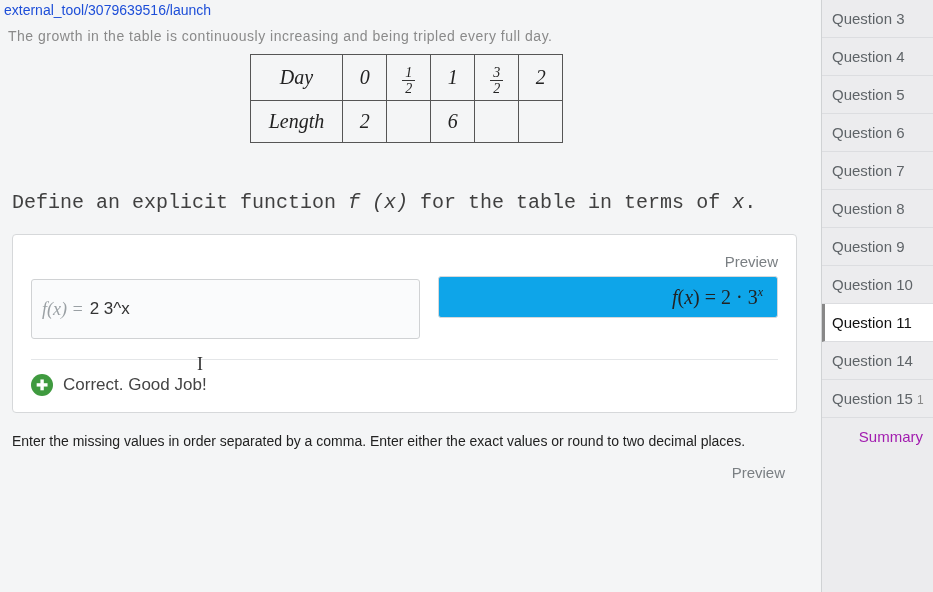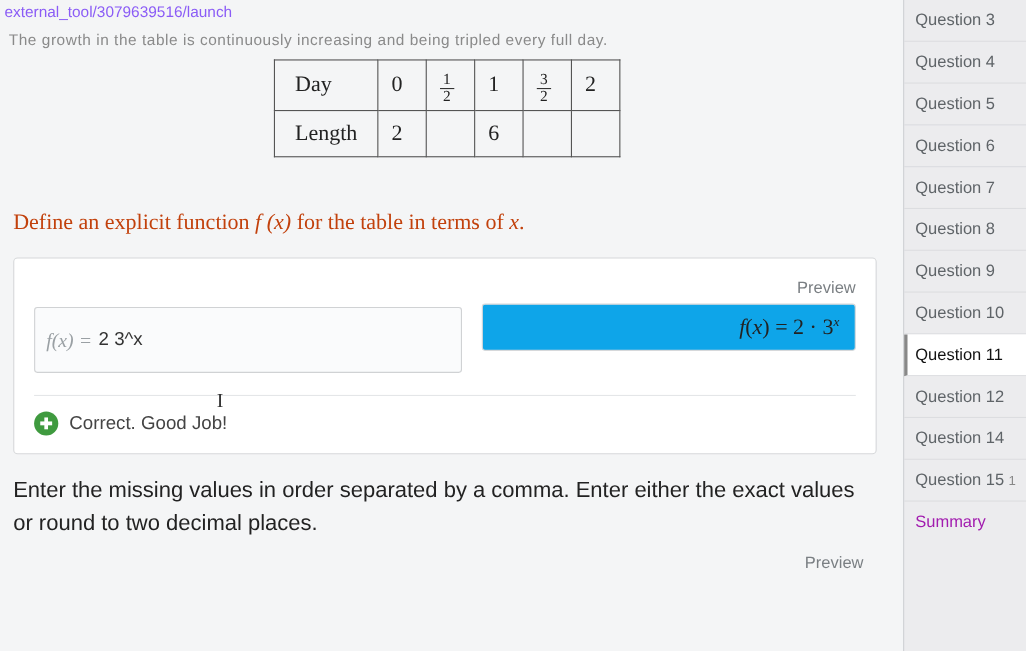--- a/index.html
+++ b/index.html
@@ -1,44 +1,44 @@
 <!DOCTYPE html>
 <html><head>
 <meta charset="utf-8">
 <style>
   * { box-sizing: border-box; margin: 0; padding: 0; }
   html, body { width: 933px; height: 592px; overflow: hidden; font-family: Arial, Helvetica, sans-serif; background: #f4f5f6; }
   .root { display: flex; width: 100%; height: 100%; }
-  .url-bar { position: absolute; top: 2px; left: 0; font-size: 14px; color: #8b5cf6; padding: 0 4px; }
+  .url-bar { position: absolute; top: 2px; left: 0; font-size: 14px; color: #1d4ed8; padding: 0 4px; }
   .main { flex: 1; padding: 28px 16px 0 8px; position: relative; }
   .truncated-top { color: #8a8a8a; font-size: 14px; letter-spacing: .5px; margin-bottom: 10px; white-space: nowrap; overflow: hidden; }
   .table-wrap { display: flex; justify-content: center; margin: 6px 0 48px 0; }
   table.data { border-collapse: collapse; }
-  table.data td { border: 1px solid #555; min-width: 44px; height: 42px; font-size: 20px; font-family: Georgia, 'Times New Roman', serif; padding: 4px 12px; color: #222; background:#fff0; }
+  table.data td { border: 1px solid #555; min-width: 44px; height: 42px; text-align: center; font-size: 20px; font-family: Georgia, 'Times New Roman', serif; padding: 4px 12px; color: #222; background:#fff0;font-style:italic; }
   table.data td.label { padding: 4px 18px; }
   .frac { display:inline-flex; flex-direction:column; align-items:center; font-size:14px; line-height:1; }
   .frac .n { border-bottom:1px solid #333; padding:0 3px; }
   .frac .d { padding-top:1px; }
-  .prompt { font-size: 20px; color: #c2410c; margin: 0 0 20px 4px; font-family: Liberation Serif, serif; }
+  .prompt { font-size: 20px; color: #404040; margin: 0 0 20px 4px; font-family: Liberation Mono, monospace; }
   .serif-i { font-style: italic; }
   .answer-block { border: 1px solid #d6d8da; border-radius: 4px; background: #fff; padding: 18px 18px 16px 18px; margin: 0 8px 18px 4px; position: relative; }
   .answer-row { display: flex; align-items: flex-start; gap: 18px; }
   .input-wrap { flex: 1; display:flex; align-items:center; border:1px solid #d0d2d4; border-radius:3px; background:#fafbfc; height:60px; padding:0 10px; margin-top:26px; }
   .input-prefix { color:#9aa0a4; font-style:italic; font-family: Georgia,'Times New Roman',serif; font-size:18px; margin-right:6px; }
   .input-field { flex:1; border:none; outline:none; background:transparent; font-size:17px; color:#333; font-family: Arial, sans-serif; }
   .preview-col { width: 340px; }
   .preview-label { text-align:right; color:#7a7f83; font-size:15px; margin-bottom:6px; }
   .preview-box { border:1px solid #d6d8da; border-radius:3px; background:#0ea5e9; min-height:40px; padding:8px 14px; text-align:right; font-family: Georgia,'Times New Roman',serif; font-size:20px; color:#222; }
   .preview-box sup { font-size:12px; }
   .feedback { margin-top:20px; padding-top:14px; border-top:1px solid #e4e6e8; display:flex; align-items:center; gap:10px; color:#444; font-size:17px; position:relative; }
   .check { width:22px; height:22px; border-radius:50%; background:#3f9a3f; display:inline-flex; align-items:center; justify-content:center; color:#fff; font-size:14px; font-weight:bold; }
   .caret { position:absolute; top:-6px; left:166px; font-family: Georgia, serif; font-size:18px; color:#333; }
-  .prompt2 { font-size:20px; color:#222; margin: 0 8px 0 4px; line-height:1.5; }
+  .prompt2 { font-size:14px; color:#222; margin: 0 8px 0 4px; line-height:1.5; }
   .preview2 { text-align:right; color:#7a7f83; font-size:15px; margin:12px 20px 0 0; }
-  .sidebar { width:112px; background:#ececee; border-left:1px solid #d0d2d4; display:flex; flex-direction:column; font-size:15px; }
+  .sidebar { width:112px; background:#ececee; border-left:1px solid #d0d2d4; display:flex; flex-direction:column; font-size:15px;text-align:right; }
   .sidebar .qitem { padding:10px 10px; color:#5f6468; border-bottom:1px solid #dcdde0; cursor:pointer; white-space:nowrap; display:flex; align-items:baseline; gap:4px; }
   .sidebar .qitem.active { background:#fff; color:#111; font-weight:400; border-left:3px solid #888; padding-left:7px; }
   .sidebar .summary { padding:10px 10px; color:#a21caf; }
   .badge { font-size:12px; color:#888; margin-left:auto; }
 </style>
 </head>
 <body>
 
 <div class="url-bar">external_tool/3079639516/launch</div>
 
@@ -126,23 +126,20 @@
       <div class="qitem">
         <span>Question 9</span>
       </div>
       <div class="qitem">
         <span>Question 10</span>
       </div>
       <div class="qitem active">
         <span>Question 11</span>
       </div>
       <div class="qitem">
-        <span>Question 12</span>
-      </div>
-      <div class="qitem">
         <span>Question 14</span>
       </div>
       <div class="qitem">
         <span>Question 15</span>
         <span class="badge">1</span>
       </div>
       <div class="summary">Summary</div>
     </div>
 
 </div>

